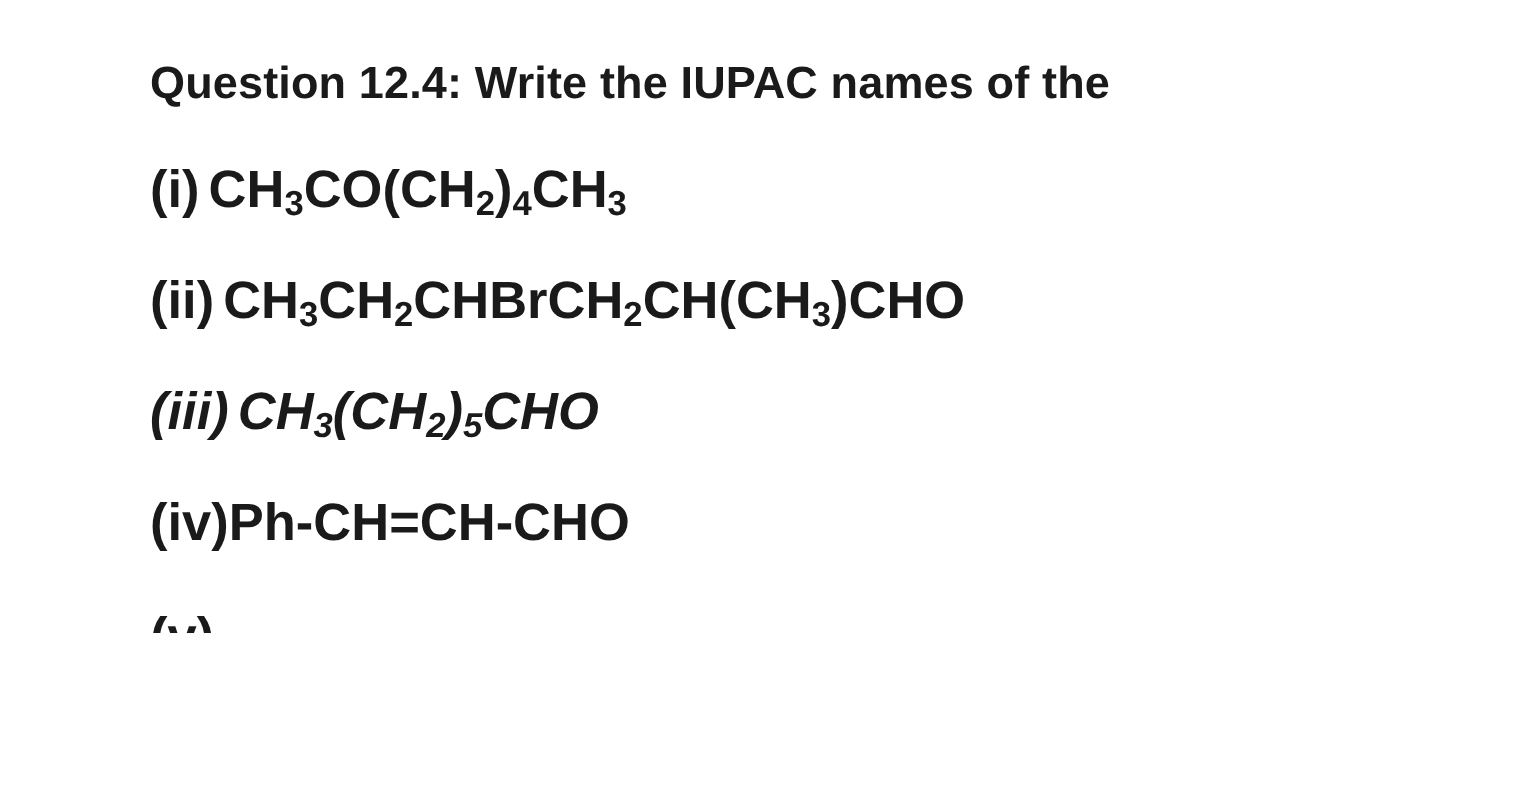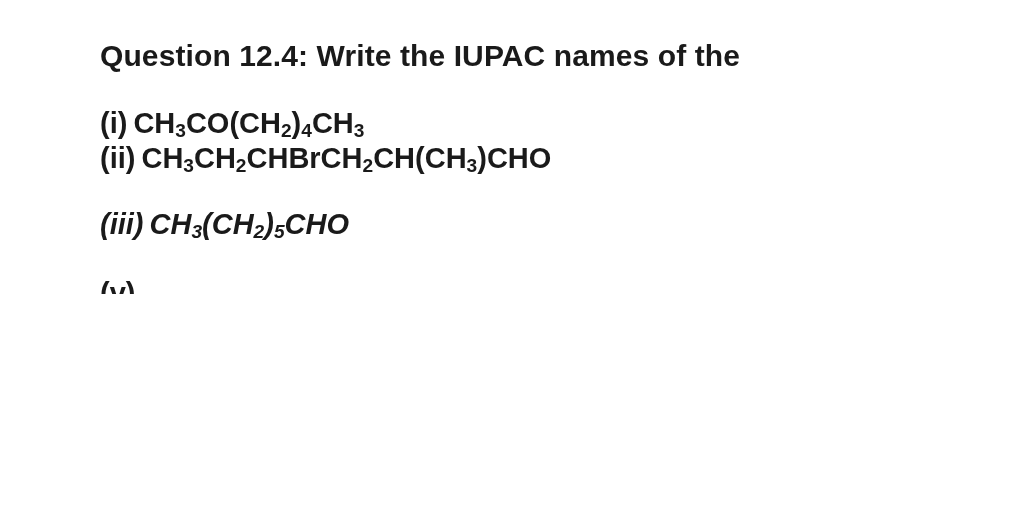--- a/index.html
+++ b/index.html
@@ -23,28 +23,28 @@
   }
   .question-block {
     font-size: 30px;
     font-weight: bold;
     color: #1a1a1a;
     line-height: 1.33;
     letter-spacing: 0.1px;
     max-width: 850px;
   }
   .item {
-    font-size: 29px;
+    font-size: 35px;
     font-weight: bold;
     color: #1a1a1a;
     line-height: 1.2;
     white-space: nowrap;
   }
   .item-i    { margin-top: 30px; }
-  .item-ii   { }
+  .item-ii   { margin-top: 32px; }
   .item-iii  { margin-top: 32px; font-style: italic; }
   .item-iv   { margin-top: 32px; }
   .item-v    { margin-top: 34px; }
   .label {
     display: inline-block;
   }
   .formula {
     font-family: "Liberation Sans", sans-serif;
     font-weight: bold;
   }
@@ -75,18 +75,21 @@
   </div>
 
   <div class="item item-ii">
     <span class="label">(ii)</span><span class="sp"></span><span class="formula">CH<sub>3</sub>CH<sub>2</sub>CHBrCH<sub>2</sub>CH(CH<sub>3</sub>)CHO</span>
   </div>
 
   <div class="item item-iii">
     <span class="label">(iii)</span><span class="sp"></span><span class="formula">CH<sub>3</sub>(CH<sub>2</sub>)<sub>5</sub>CHO</span>
   </div>
 
+  <div class="item item-iv">
+    <span class="label">(iv)</span><span class="formula">Ph-CH=CH-CHO</span>
+  </div>
 
   <div class="item item-v clipped">
     <span class="label">(v)</span>
   </div>
 
 </div>
 
 </body></html>

